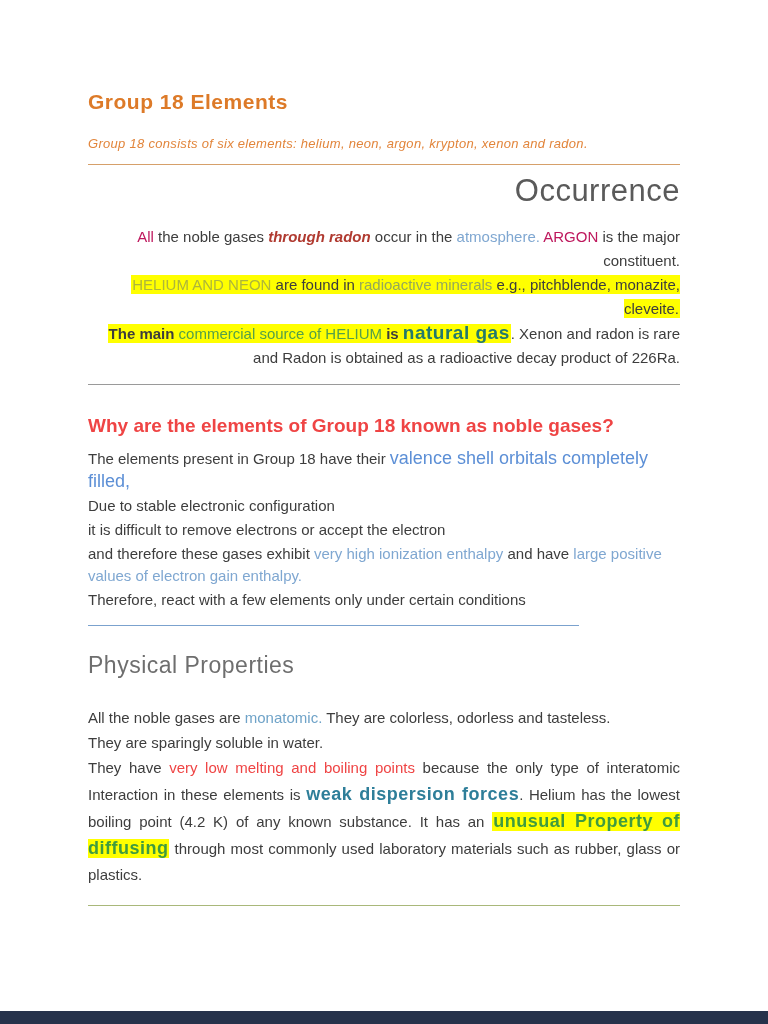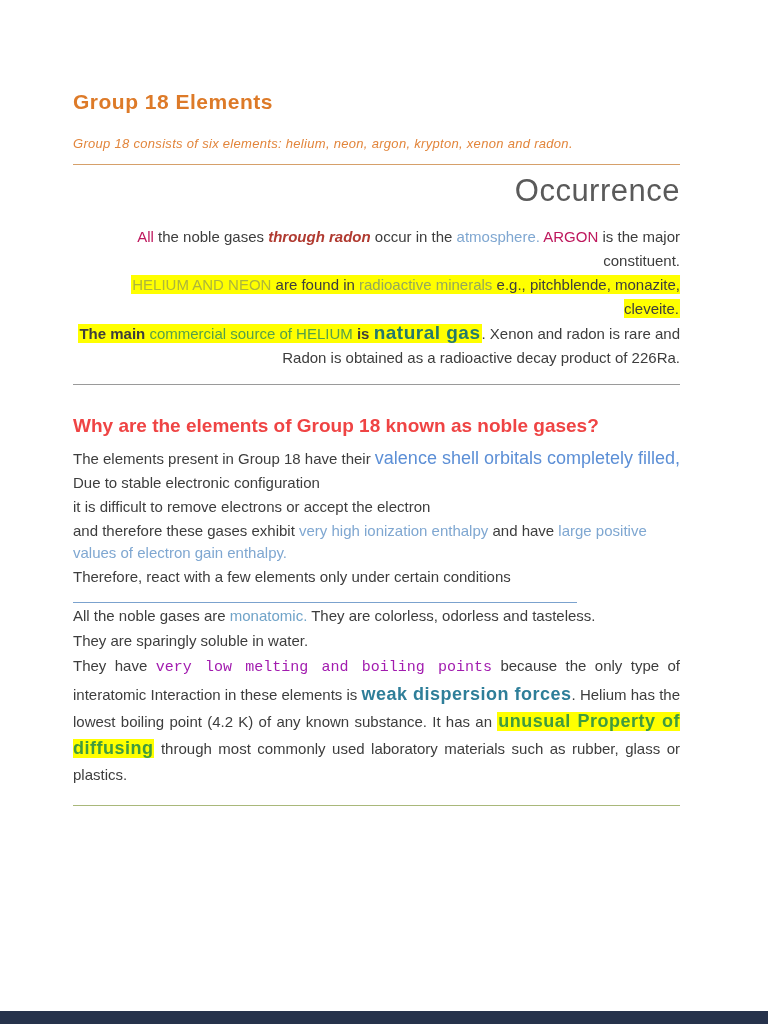--- a/index.html
+++ b/index.html
@@ -4,21 +4,21 @@
 <style>
   html,body{margin:0;padding:0;}
   body{
     width:768px;height:1024px;
     background:#ffffff;
     font-family:"Liberation Sans","DejaVu Sans",sans-serif;
     color:#3d3d3d;
     position:relative;
     overflow:hidden;
   }
-  .page{padding:90px 88px 0 60px;margin-left:13px;}
+  .page{padding:90px 88px 0 88px;}
 
   .doc-title{
     color:#dd7a28;
     font-size:21px;
     font-weight:bold;
     letter-spacing:0.5px;
     margin:0 0 22px 0;
   }
   .doc-subtitle{
     color:#e2853b;
@@ -53,21 +53,21 @@
   .c-red-dark{color:#b03a30;font-weight:bold;font-style:italic;}
   .c-blue-light{color:#7fa7d1;}
   .c-green-yellow{color:#adb63b;}
   .c-green-sage{color:#94a85a;text-align:right;}
   .c-green{color:#55a049;}
   .c-teal-dark{color:#23796c;font-weight:bold;font-size:19px;letter-spacing:0.5px;}
   .c-teal-blue{color:#2e7e99;font-weight:bold;font-size:18px;letter-spacing:0.5px;}
   .c-green-big{color:#3f9b3f;font-weight:bold;font-size:18px;letter-spacing:0.5px;}
   .big-blue{color:#5c8fd6;font-size:18px;}
   .c-lblue{color:#6fa3c8;}
-  .c-lblue2{color:#a21caf;font-family:Liberation Mono, monospace;}
+  .c-lblue2{color:#ef4444;}
 
   .section2-heading{
     color:#ef4444;
     font-size:19px;
     font-weight:bold;
     margin:30px 0 10px 0;
   }
   .s2-line{
     font-size:15px;
     line-height:22px;
@@ -120,20 +120,21 @@
   <h2 class="section2-heading">Why are the elements of Group 18 known as noble gases?</h2>
 
   <p class="s2-line"><span>The elements present in Group 18 have their </span><span class="big-blue">valence shell orbitals completely filled,</span></p>
   <p class="s2-line">Due to stable electronic configuration</p>
   <p class="s2-line">it is difficult to remove electrons or accept the electron</p>
   <p class="s2-line"><span>and therefore these gases exhibit </span><span class="c-blue-light">very high ionization enthalpy</span><span> and have </span><span class="c-blue-light">large positive values of electron gain enthalpy.</span></p>
   <p class="s2-line">Therefore, react with a few elements only under certain conditions</p>
 
   <hr class="rule-blue">
 
+  <h2 class="physical-heading">Physical Properties</h2>
 
   <p class="phys-line"><span>All the noble gases are </span><span class="c-lblue">monatomic.</span><span> They are colorless, odorless and tasteless.</span></p>
   <p class="phys-line">They are sparingly soluble in water.</p>
   <p class="phys-just"><span>They have </span><span class="c-lblue2">very low melting and boiling points</span><span> because the only type of interatomic Interaction in these elements is </span><span class="c-teal-blue">weak dispersion forces</span><span>. Helium has the lowest boiling point (4.2 K) of any known substance. It has an </span><mark><span class="c-green-big">unusual Property of diffusing</span></mark><span> through most commonly used laboratory materials such as rubber, glass or plastics.</span></p>
 
   <hr class="rule-olive">
 
 </div>
 
 <div class="footer-bar"></div>

